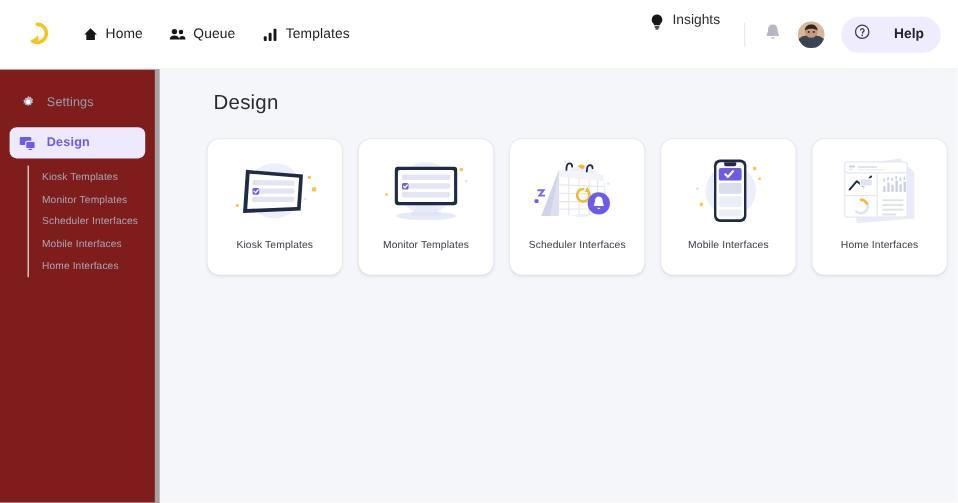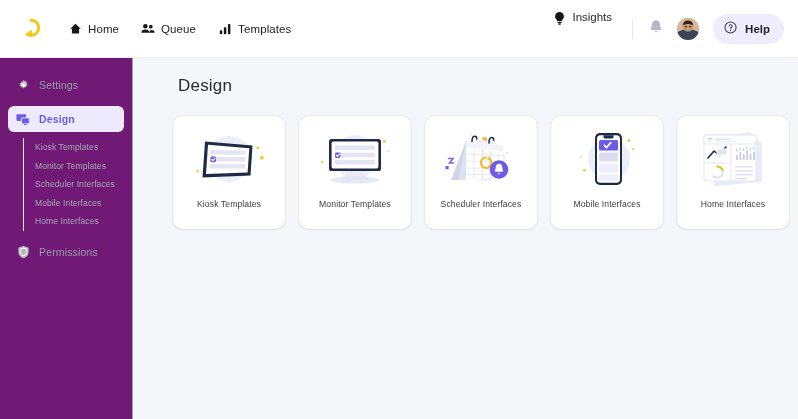--- a/index.html
+++ b/index.html
@@ -33,35 +33,35 @@
     content: ""; position: absolute; left: 2px; right: 2px; bottom: -11px;
     height: 2.5px; background: #6c5ce7; border-radius: 2px;
   }
   .divider-v { width: 1px; height: 20px; background: #e6e8ef; margin: 0 10px; }
   .bell-btn { width: 26px; height: 26px; display: flex; align-items: center; justify-content: center; cursor: pointer; }
   .avatar {
     width: 22px; height: 22px; border-radius: 50%; overflow: hidden; margin-left: 8px;
     background: #c8a68a; cursor: pointer; position: relative; flex: 0 0 auto;
   }
   .help-btn {
-    display: flex; align-items: center; gap: 8px;
+    display: flex; align-items: center; gap: 20px;
     background: #efecfd; color: #3d3a52;
     border-radius: 16px; padding: 6px 14px 6px 11px;
     margin-left: 14px; cursor: pointer;
   }
   .help-btn .lbl { font-size: 11.5px; font-weight: 600; color: #23232b; }
 
   
   .body { flex: 1 1 auto; display: flex; min-height: 0; }
 
   
   .sidebar {
     width: 133px; flex: 0 0 133px;
-    background: #701a75;
-    border-right: 1px solid #a3a3a3;
+    background: #7f1d1d;
+    border-right: 4px solid #a3a3a3;
     padding: 14px 8px 0 8px;
   }
   .side-row {
     display: flex; align-items: center; gap: 9px;
     height: 26px; padding: 0 8px; border-radius: 6px; cursor: pointer;
   }
   .side-row .lbl { font-size: 10.5px; color: #9b9bab; font-weight: 500; letter-spacing: .15px; }
   .side-row.active { background: #eeeafd; }
   .side-row.active .lbl { color: #6c5ce7; font-weight: 600; }
   .side-ico { width: 14px; height: 14px; display: flex; align-items: center; justify-content: center; flex: 0 0 14px; }
@@ -215,30 +215,20 @@
       </div>
 
       <div class="sub-list">
         <div class="sub-item">Kiosk Templates</div>
         <div class="sub-item">Monitor Templates</div>
         <div class="sub-item">Scheduler Interfaces</div>
         <div class="sub-item">Mobile Interfaces</div>
         <div class="sub-item">Home Interfaces</div>
       </div>
 
-      <div class="side-row">
-        <span class="side-ico">
-          <svg width="13" height="14" viewBox="0 0 14 15">
-            <path d="M7 .8l5.6 2.1v4.4c0 3.5-2.4 6-5.6 7-3.2-1-5.6-3.5-5.6-7V2.9z" fill="#b4b5c2"></path>
-            <path d="M7 2.6l3.9 1.5v3.2c0 2.5-1.7 4.3-3.9 5-2.2-.7-3.9-2.5-3.9-5V4.1z" fill="#ffffff"></path>
-            <path d="M7 3.8l2.9 1.1v2.4c0 1.9-1.3 3.2-2.9 3.7-1.6-.5-2.9-1.8-2.9-3.7V4.9z" fill="#b4b5c2"></path>
-          </svg>
-        </span>
-        <span class="lbl">Permissions</span>
-      </div>
     </div>
 
     <div class="main">
       <div class="page-title">Design</div>
 
       <div class="grid">
 
         <div class="card">
           <div class="card-art">
             <svg width="82" height="62" viewBox="0 0 82 62">

